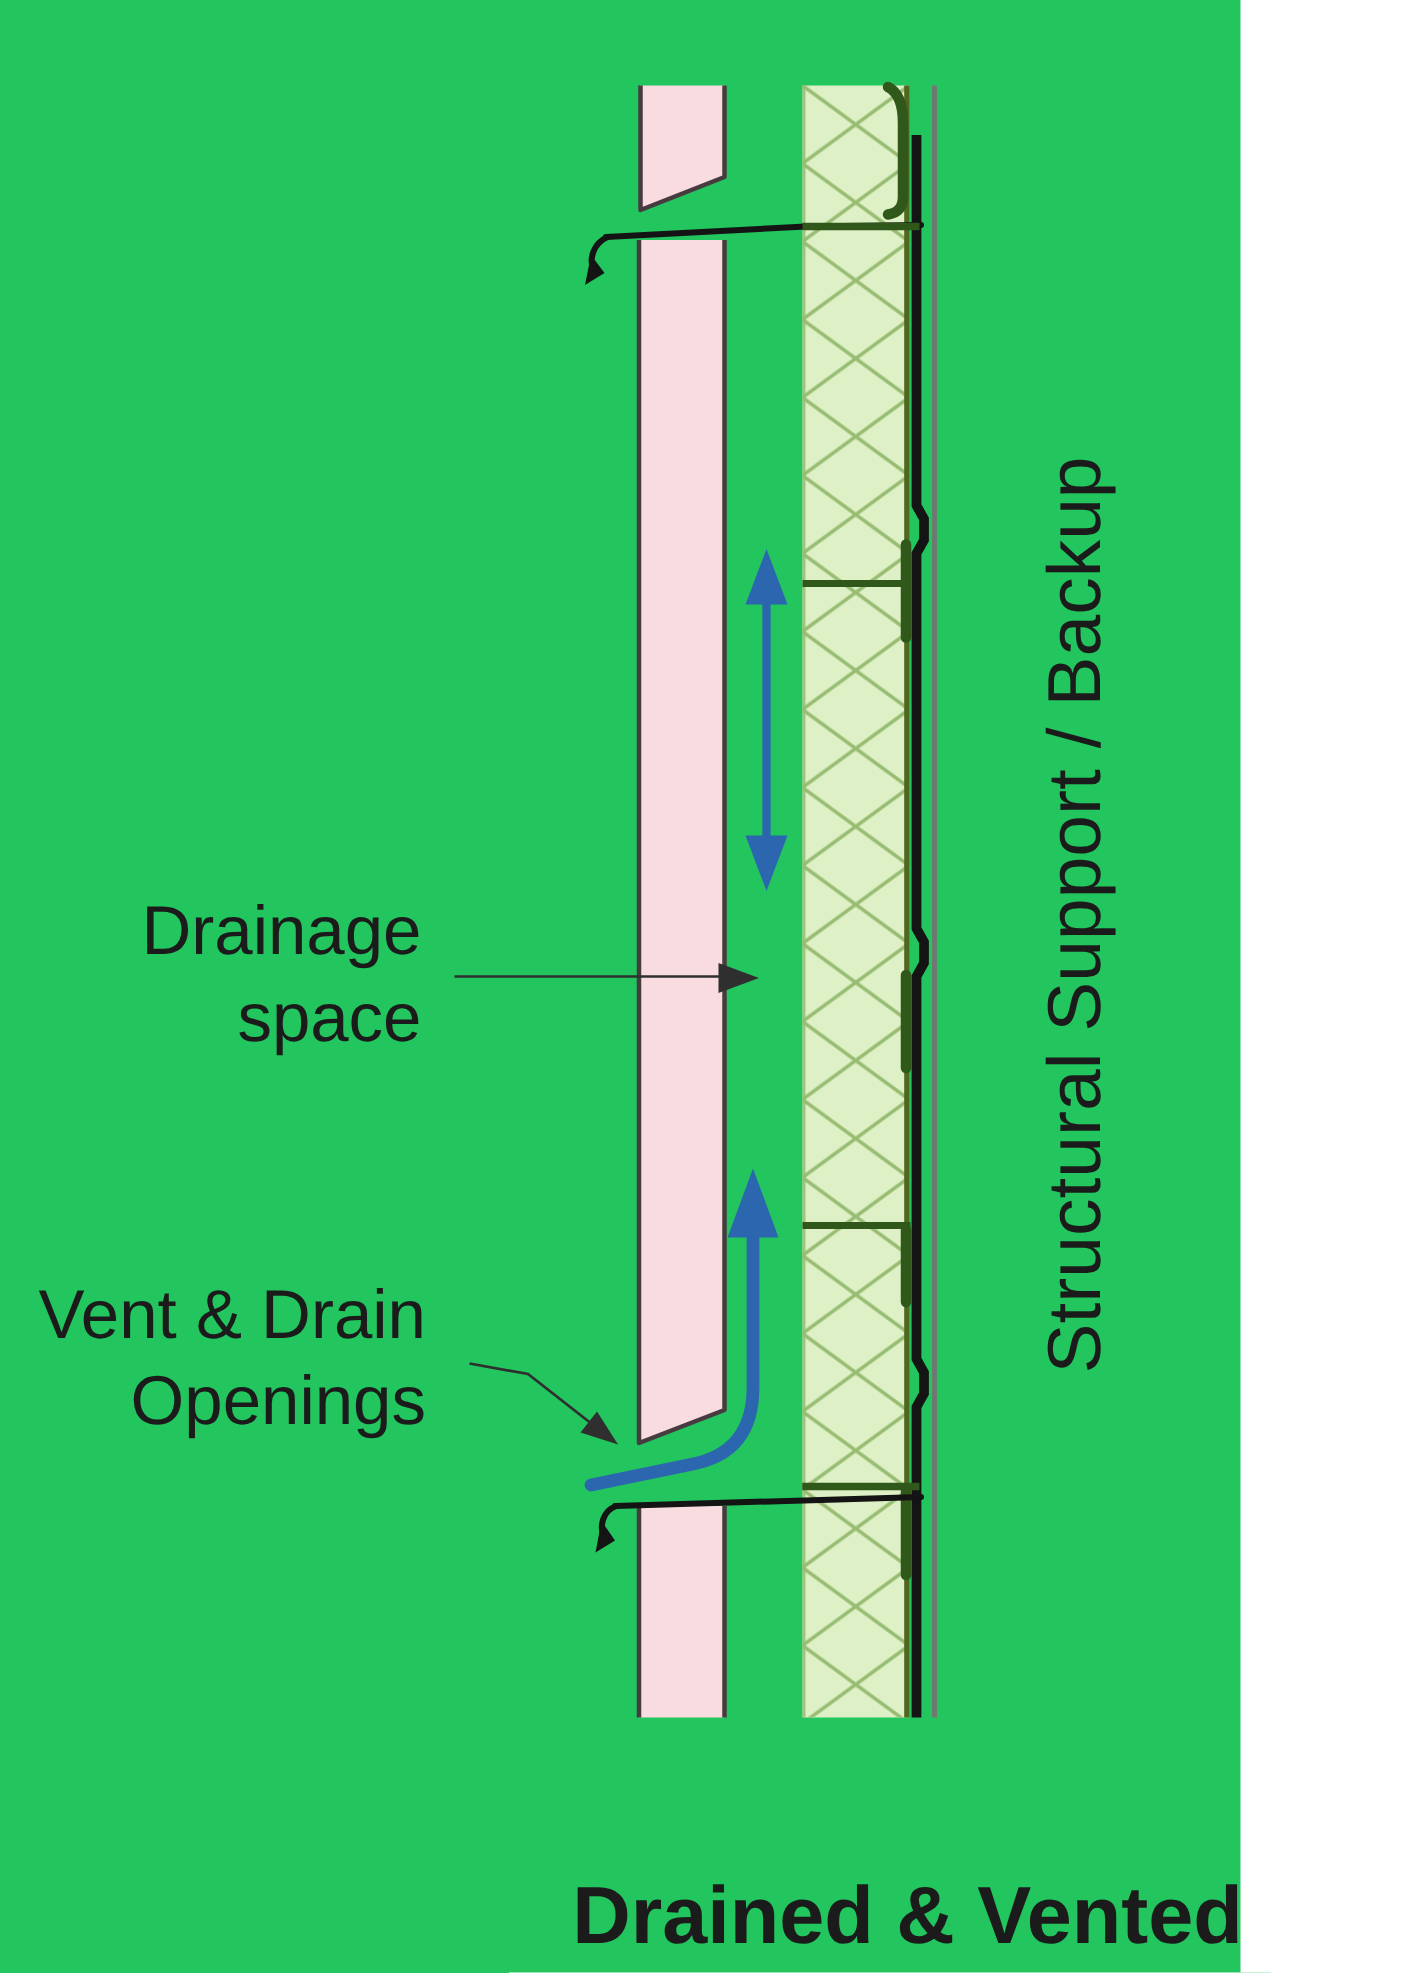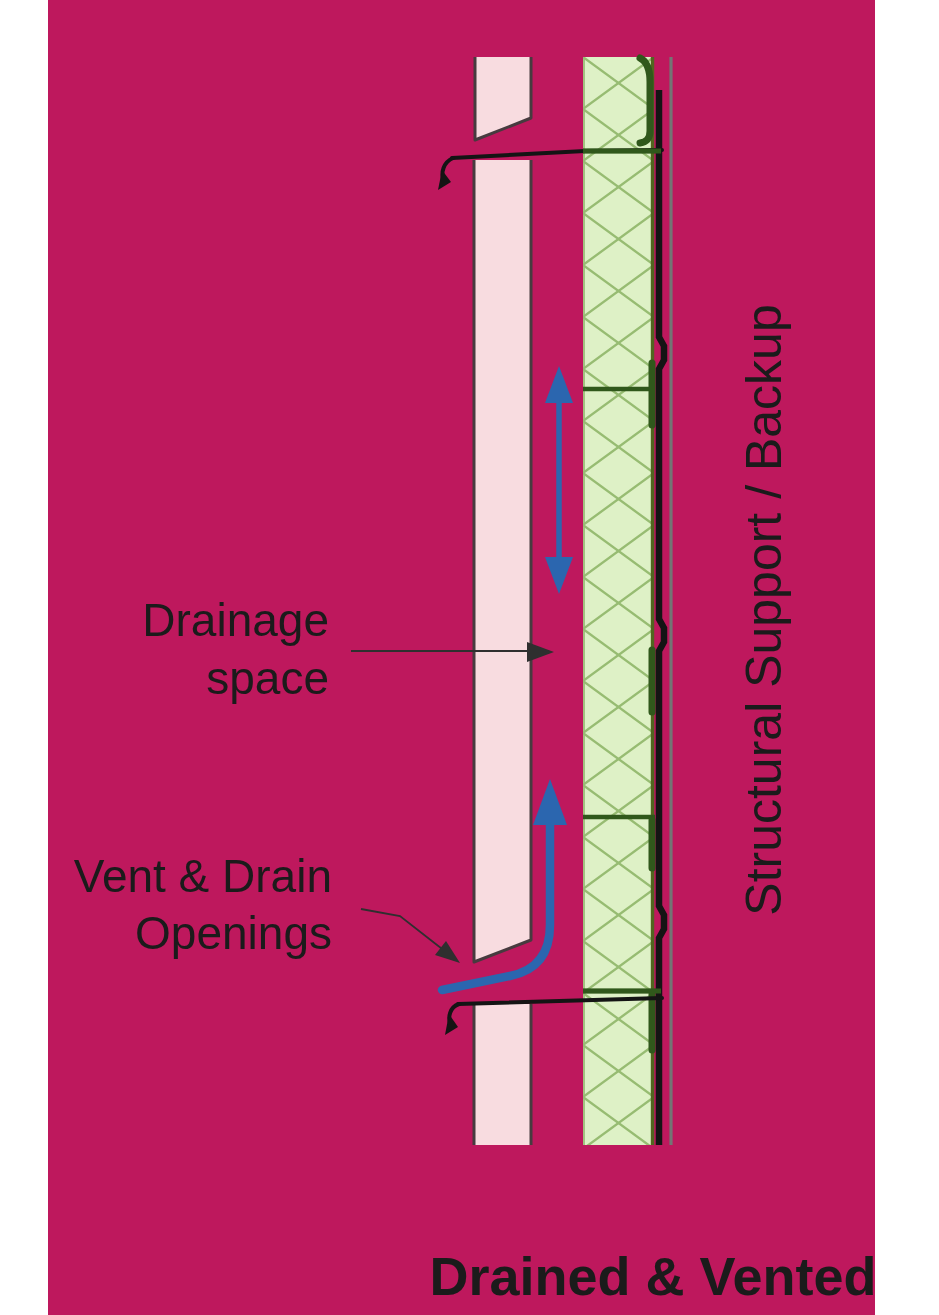--- a/index.html
+++ b/index.html
@@ -1,22 +1,21 @@
 <!DOCTYPE html>
 <html><head>
 <meta charset="utf-8">
 <style>
   html,body{margin:0;padding:0;background:#ffffff;}
   .stage{
     position:relative;
     width:827px;height:1315px;
-    background:#be185d;
+    background:#22c55e;
     overflow:hidden;
     font-family:"Liberation Sans", sans-serif;
-    margin-left:48px;
   }
   svg{position:absolute;inset:0;display:block;}
   text{font-family:"Liberation Sans", sans-serif;}
   .lbl{font-size:46px;}
   .rot-lbl{font-size:50px;}
   .title{font-size:54px;font-weight:bold;}
 </style>
 </head>
 <body>
 

